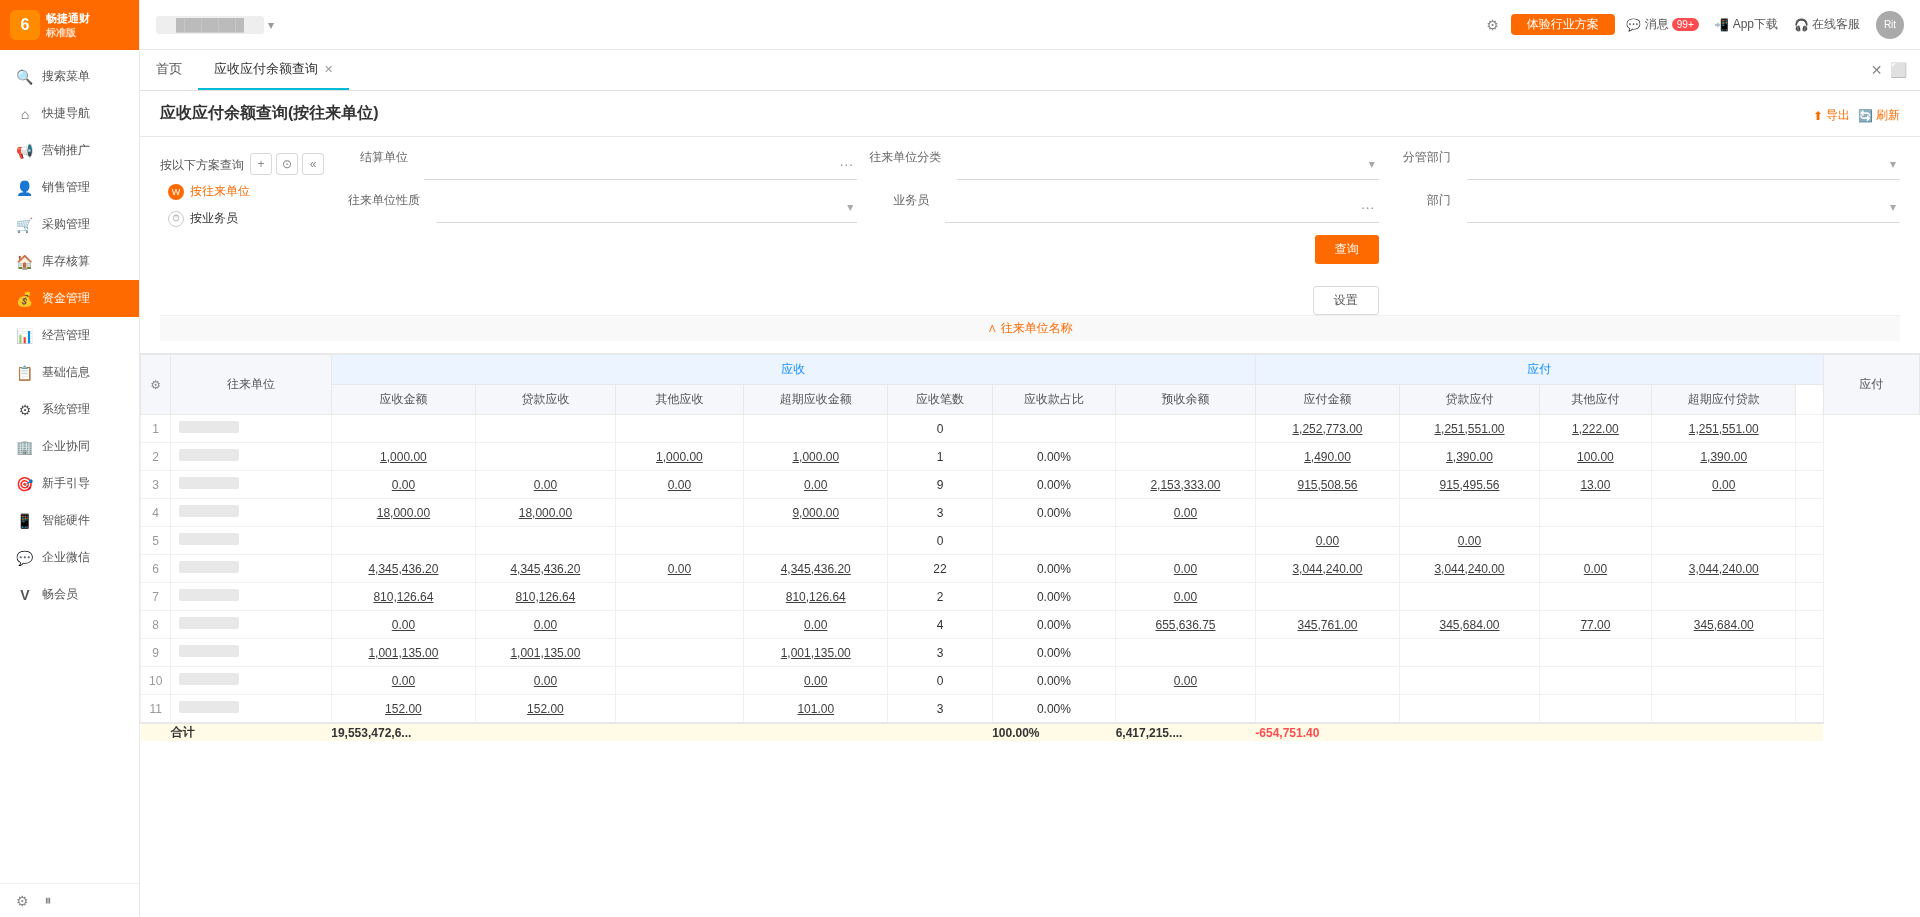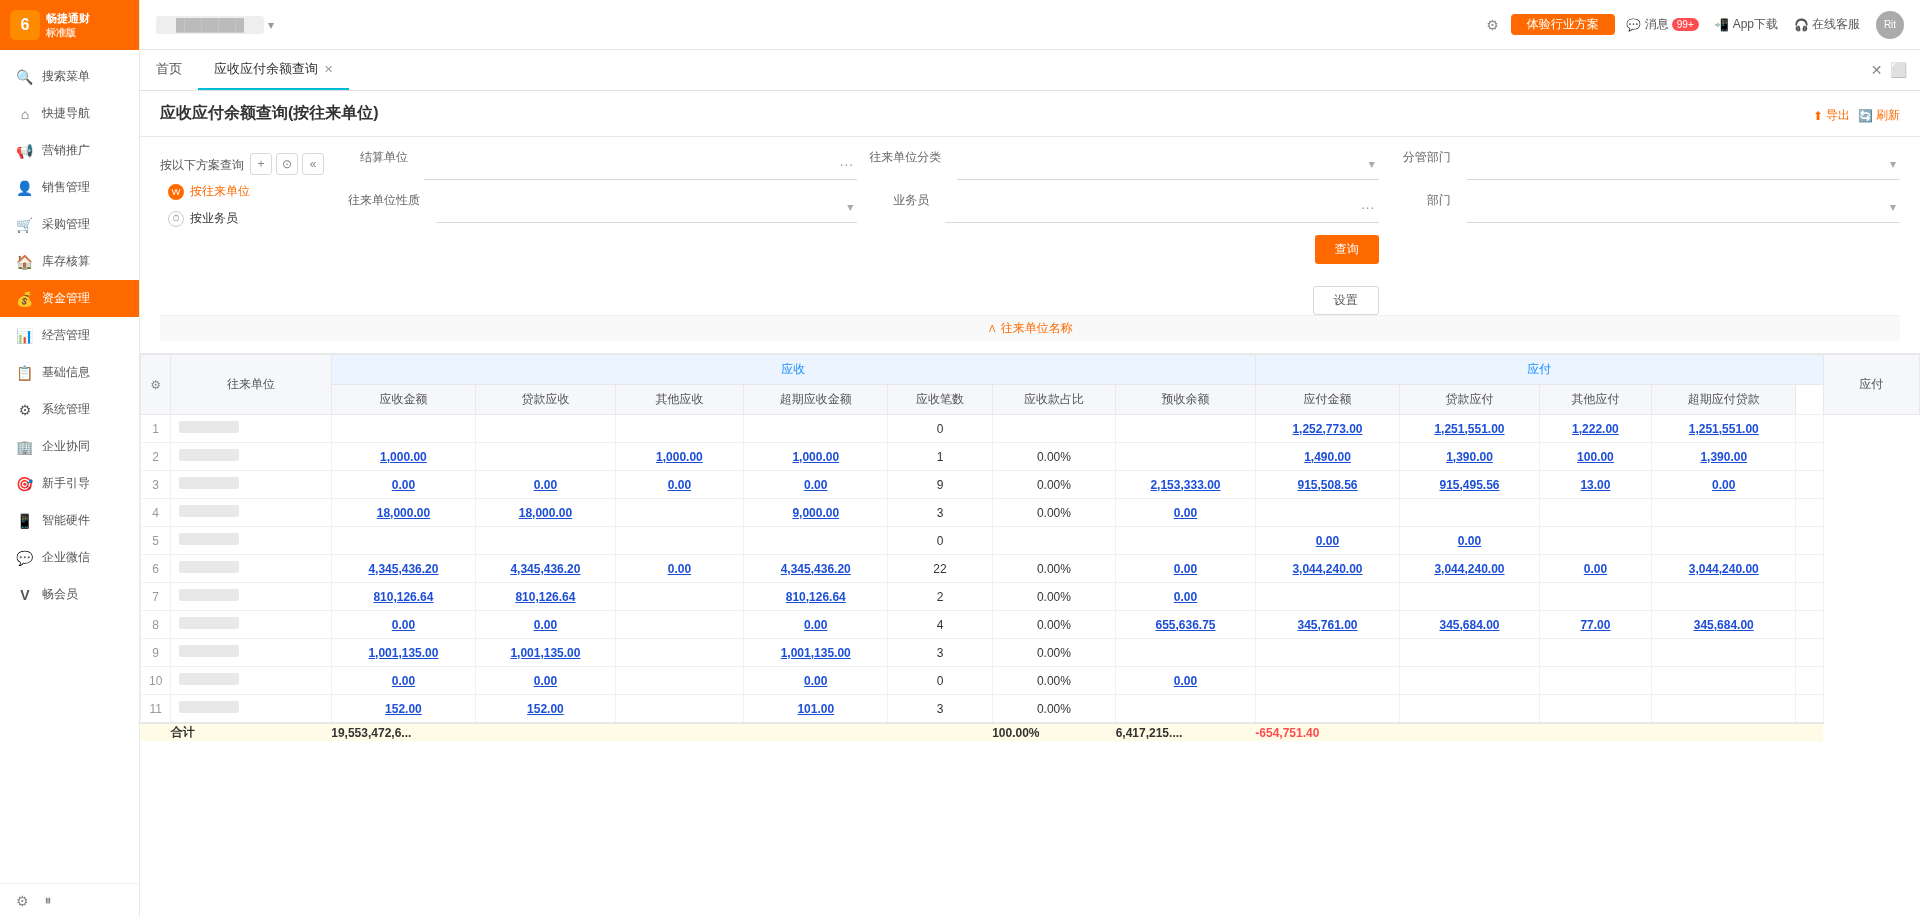--- a/index.html
+++ b/index.html
@@ -65,21 +65,21 @@
     .btn-query { background: #ff6a00; color: white; border: none; padding: 6px 20px; border-radius: 3px; cursor: pointer; font-size: 12px; }
     .btn-set { background: #fff; color: #555; border: 1px solid #d9d9d9; padding: 5px 20px; border-radius: 3px; cursor: pointer; font-size: 12px; }
     .collapse-row { text-align: center; padding: 4px 0; color: #ff6a00; font-size: 12px; cursor: pointer; background: #f9f9f9; border-top: 1px solid #f0f0f0; }
 
     
     .table-wrapper { flex: 1; overflow: auto; background: #fff; margin: 0; }
     table { width: 100%; border-collapse: collapse; font-size: 12px; }
     thead th { background: #f5f7fa; border: 1px solid #e8e8e8; padding: 6px 8px; text-align: center; color: #555; font-weight: 500; white-space: nowrap; position: sticky; top: 0; z-index: 2; }
     thead th.group-header { background: #ecf5ff; }
     tbody td { border: 1px solid #f0f0f0; padding: 6px 8px; text-align: center; color: #333; white-space: nowrap; }
-    tbody td.num-cell { color: #1d4ed8; text-decoration: underline; cursor: pointer; font-weight: bold; }
+    tbody td.num-cell { color: #404040; text-decoration: underline; cursor: pointer; }
     tbody td.text-cell { text-align: left; }
     .row-num { color: #999; }
     .tfoot-row td { background: #fffbe6; font-weight: bold; border-top: 2px solid #e8e8e8; }
     .tfoot-row td.neg-cell { color: #ff4d4f; }
     .settings-col { width: 30px; }
     .col-gear { color: #888; cursor: pointer; }
 
     
     .table-wrapper::-webkit-scrollbar { width: 6px; height: 6px; }
     .table-wrapper::-webkit-scrollbar-thumb { background: #ccc; border-radius: 3px; }

